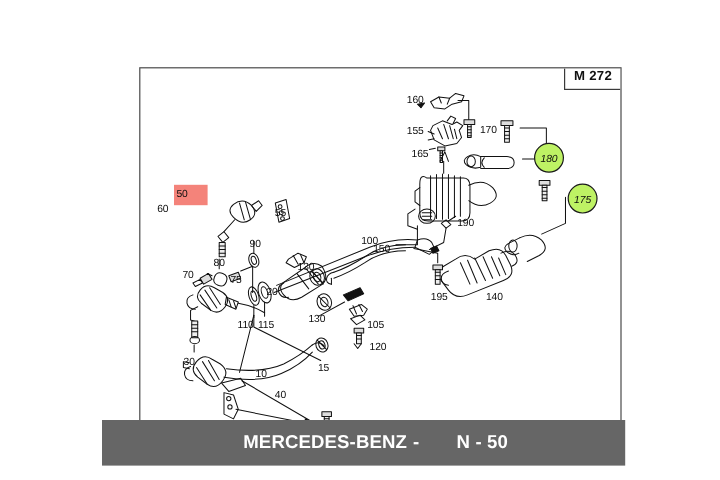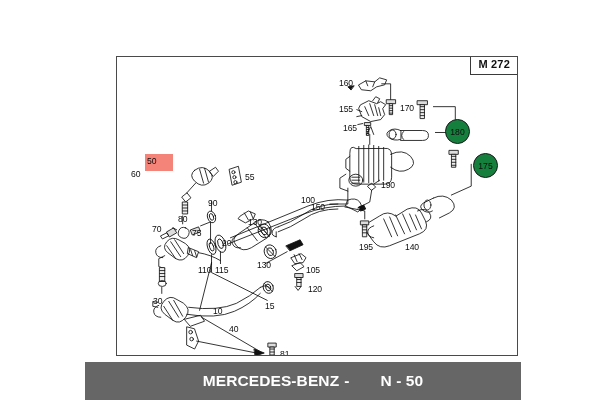--- a/index.html
+++ b/index.html
@@ -51,37 +51,38 @@
     letter-spacing:-0.1px;
     z-index:5;
   }
 
   
   .circ{
     position:absolute;
     width:23px;height:23px;
     border:1.1px solid #1a1a1a;
     border-radius:50%;
-    background:#15803d;
+    background:#bef264;
     display:flex;align-items:center;justify-content:center;
     font-size:8.6px;color:#0d0d0d;
     z-index:5;
+    font-style:italic;
   }
 
   
   .highlight-box{
     position:absolute;
     background:#f4837a;
     z-index:4;
   }
 
   
   .footer-bar{
     position:absolute;
-    left:85px;top:362px;
+    left:85px;top:350px;
     width:436px;height:38px;
     background:#666666;
     display:flex;
     align-items:center;
     justify-content:center;
     z-index:8;
     text-align:right;
   }
   .footer-inner{
     display:flex;
@@ -283,21 +284,21 @@
         <path d="M154 292 l4 0 l0 10 l-4 0 z" fill="#eee"></path>
         <path d="M154 294 h4 M154 297 h4 M154 300 h4"></path>
 
       </g>
     </svg>
 
     <div class="highlight-box" style="left:28px;top:97px;width:28px;height:17px;"></div>
 
     <span class="lbl" style="left:30px;top:100px;">50</span>
     <span class="lbl" style="left:14px;top:113px;">60</span>
-    <span class="lbl" style="left:128px;top:116px;">55</span>
+    <span class="lbl" style="left:112px;top:116px;">55</span>
 
     <span class="lbl" style="left:222px;top:22px;">160</span>
     <span class="lbl" style="left:222px;top:48px;">155</span>
     <span class="lbl" style="left:226px;top:67px;">165</span>
     <span class="lbl" style="left:283px;top:47px;">170</span>
 
     <span class="lbl" style="left:194px;top:146px;">150</span>
     <span class="lbl" style="left:264px;top:124px;">190</span>
     <span class="lbl" style="left:131px;top:161px;">130</span>
     <span class="lbl" style="left:140px;top:204px;">130</span>

